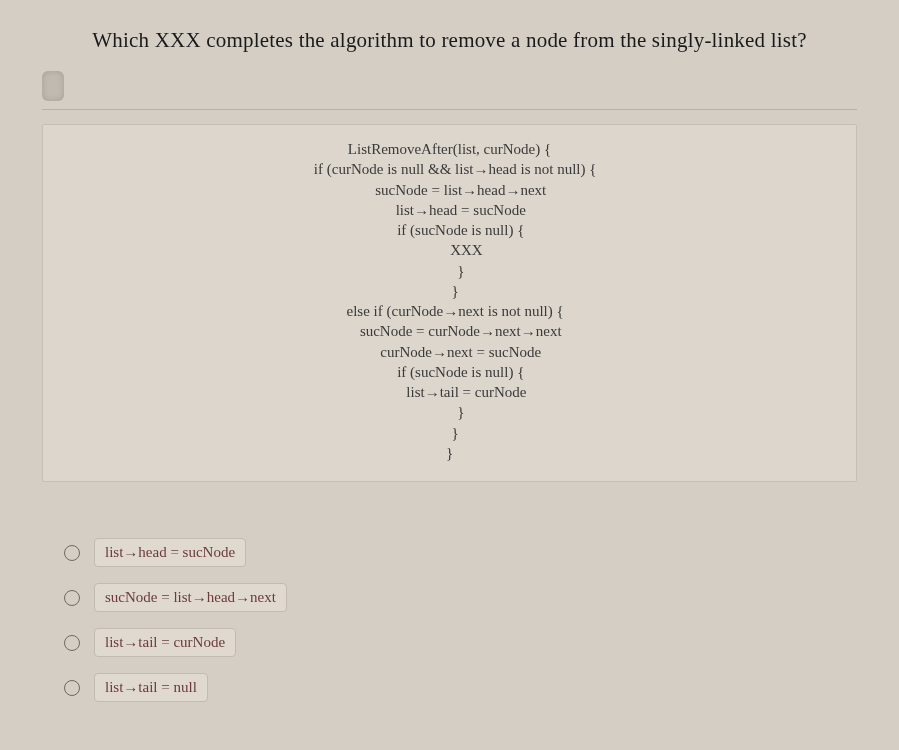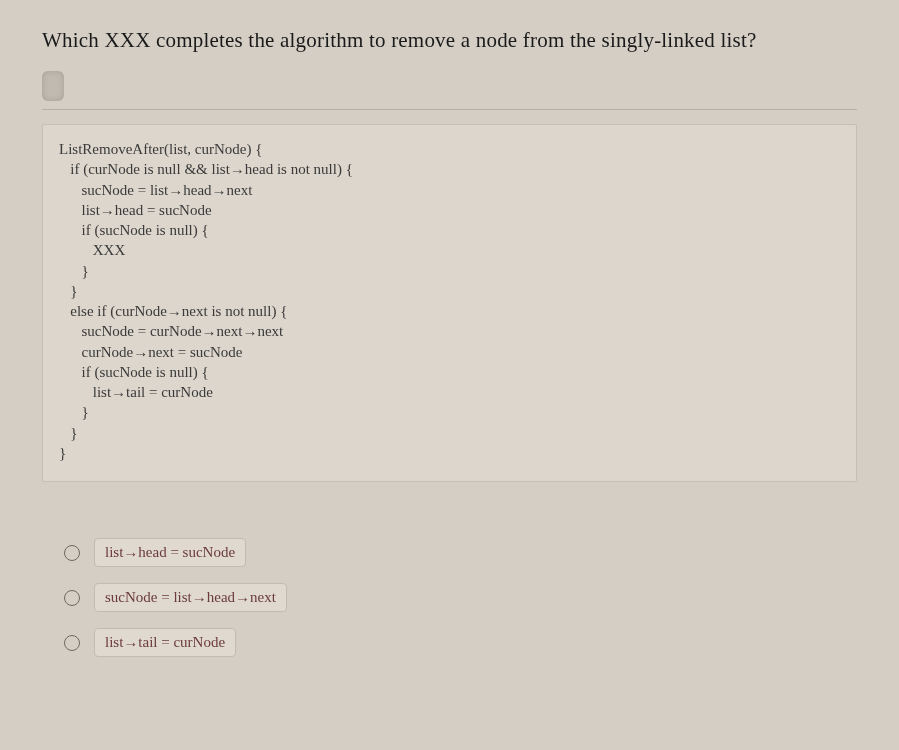--- a/index.html
+++ b/index.html
@@ -7,20 +7,21 @@
     margin: 0;
     width: 899px;
     height: 750px;
     background: #d4cec5;
     font-family: Georgia, 'Times New Roman', serif;
     color: #2a2a2a;
     overflow: hidden;
   }
   .page {
     padding: 28px 42px 20px 42px;
+    text-align: center;
   }
   .question-title {
     font-size: 21px;
     font-weight: 400;
     color: #1a1a1a;
     margin-bottom: 18px;
     letter-spacing: 0.2px;
   }
   .attach-icon {
     width: 22px;
@@ -105,14 +106,18 @@
       <span class="option-text">list→head = sucNode</span>
     </div>
     <div class="option-row">
       <div class="radio"></div>
       <span class="option-text">sucNode = list→head→next</span>
     </div>
     <div class="option-row">
       <div class="radio"></div>
       <span class="option-text">list→tail = curNode</span>
     </div>
+    <div class="option-row">
+      <div class="radio"></div>
+      <span class="option-text">list→tail = null</span>
+    </div>
   </div>
 </div>
 
 </body></html>

